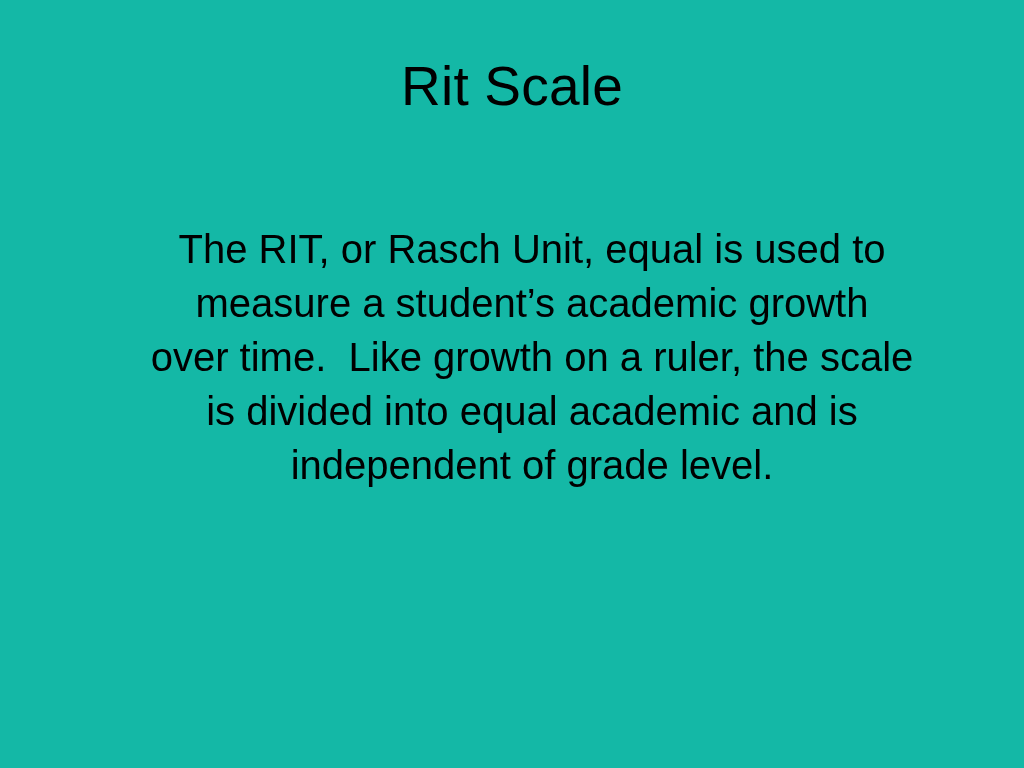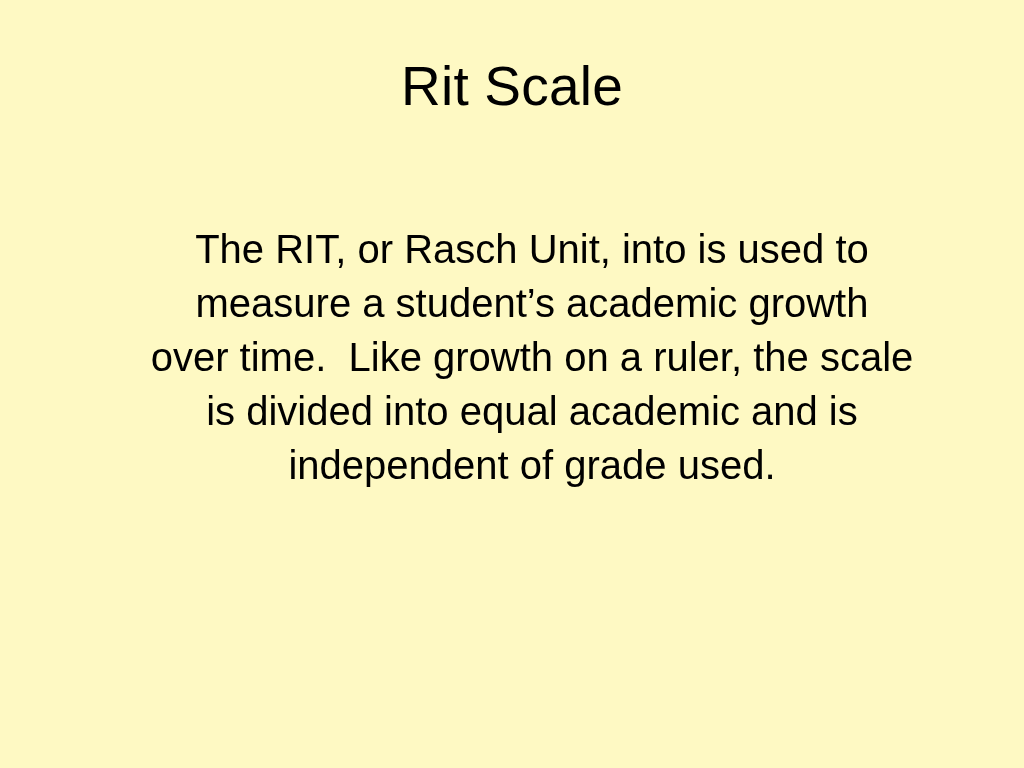--- a/index.html
+++ b/index.html
@@ -13,21 +13,21 @@
     background: #ffffff;
     font-family: "Liberation Sans", sans-serif;
     color: #000000;
     overflow: hidden;
   }
 
   .slide {
     position: relative;
     width: 1024px;
     height: 768px;
-    background: #fef9c3;
+    background: #14b8a6;
     box-sizing: border-box;
   }
 
   .slide-title {
     position: absolute;
     left: 0;
     top: 52px;
     width: 1024px;
     text-align: center;
     font-size: 55px;
@@ -56,20 +56,20 @@
   }
 </style>
 </head>
 <body>
 
 <div class="slide">
 
   <div class="slide-title">Rit Scale</div>
 
   <div class="slide-body">
-    <span class="body-line">The RIT, or Rasch Unit, into is used to</span>
+    <span class="body-line">The RIT, or Rasch Unit, equal is used to</span>
     <span class="body-line">measure a student’s academic growth</span>
     <span class="body-line">over time.  Like growth on a ruler, the scale</span>
     <span class="body-line">is divided into equal academic and is</span>
-    <span class="body-line">independent of grade used.</span>
+    <span class="body-line">independent of grade level.</span>
   </div>
 
 </div>
 
 </body></html>

